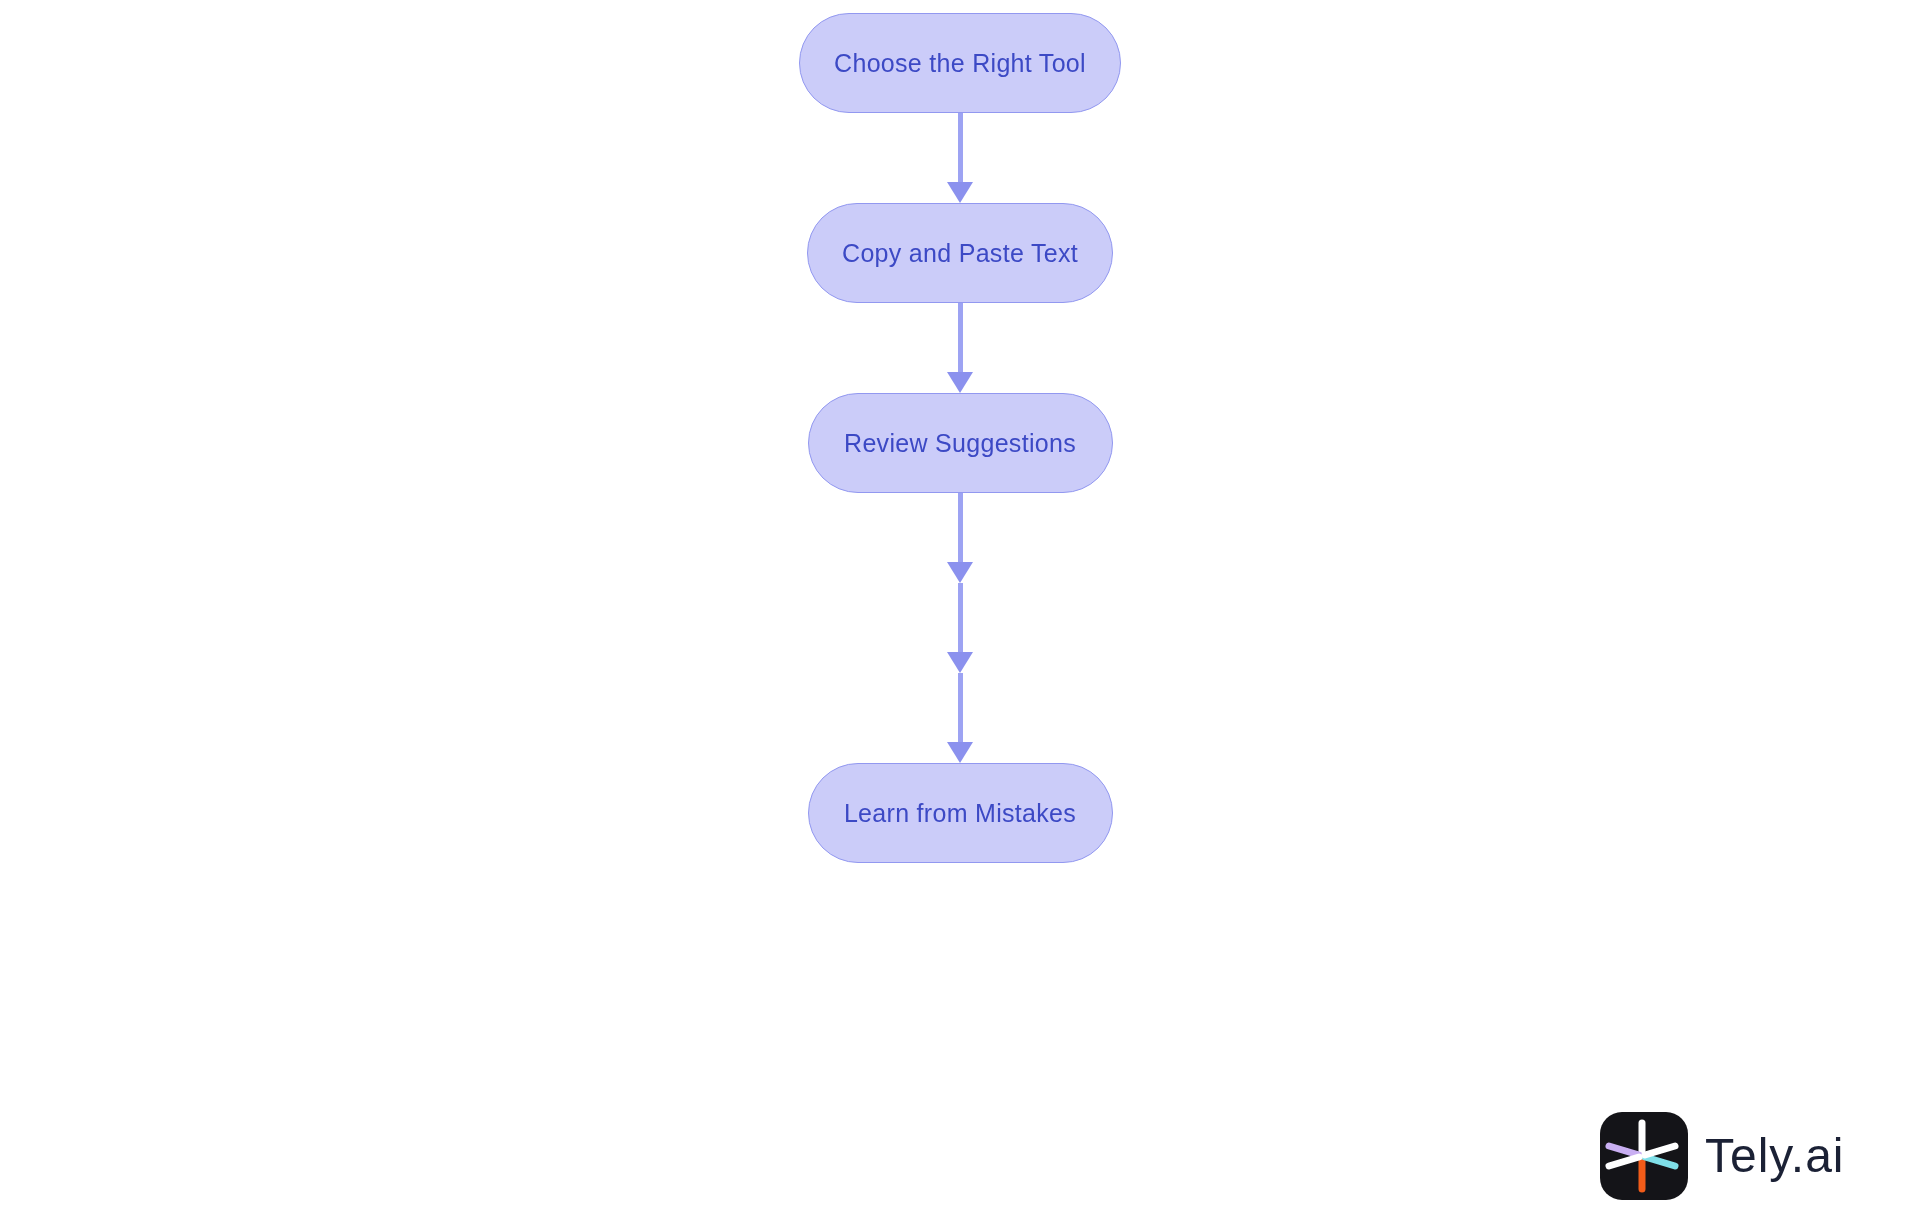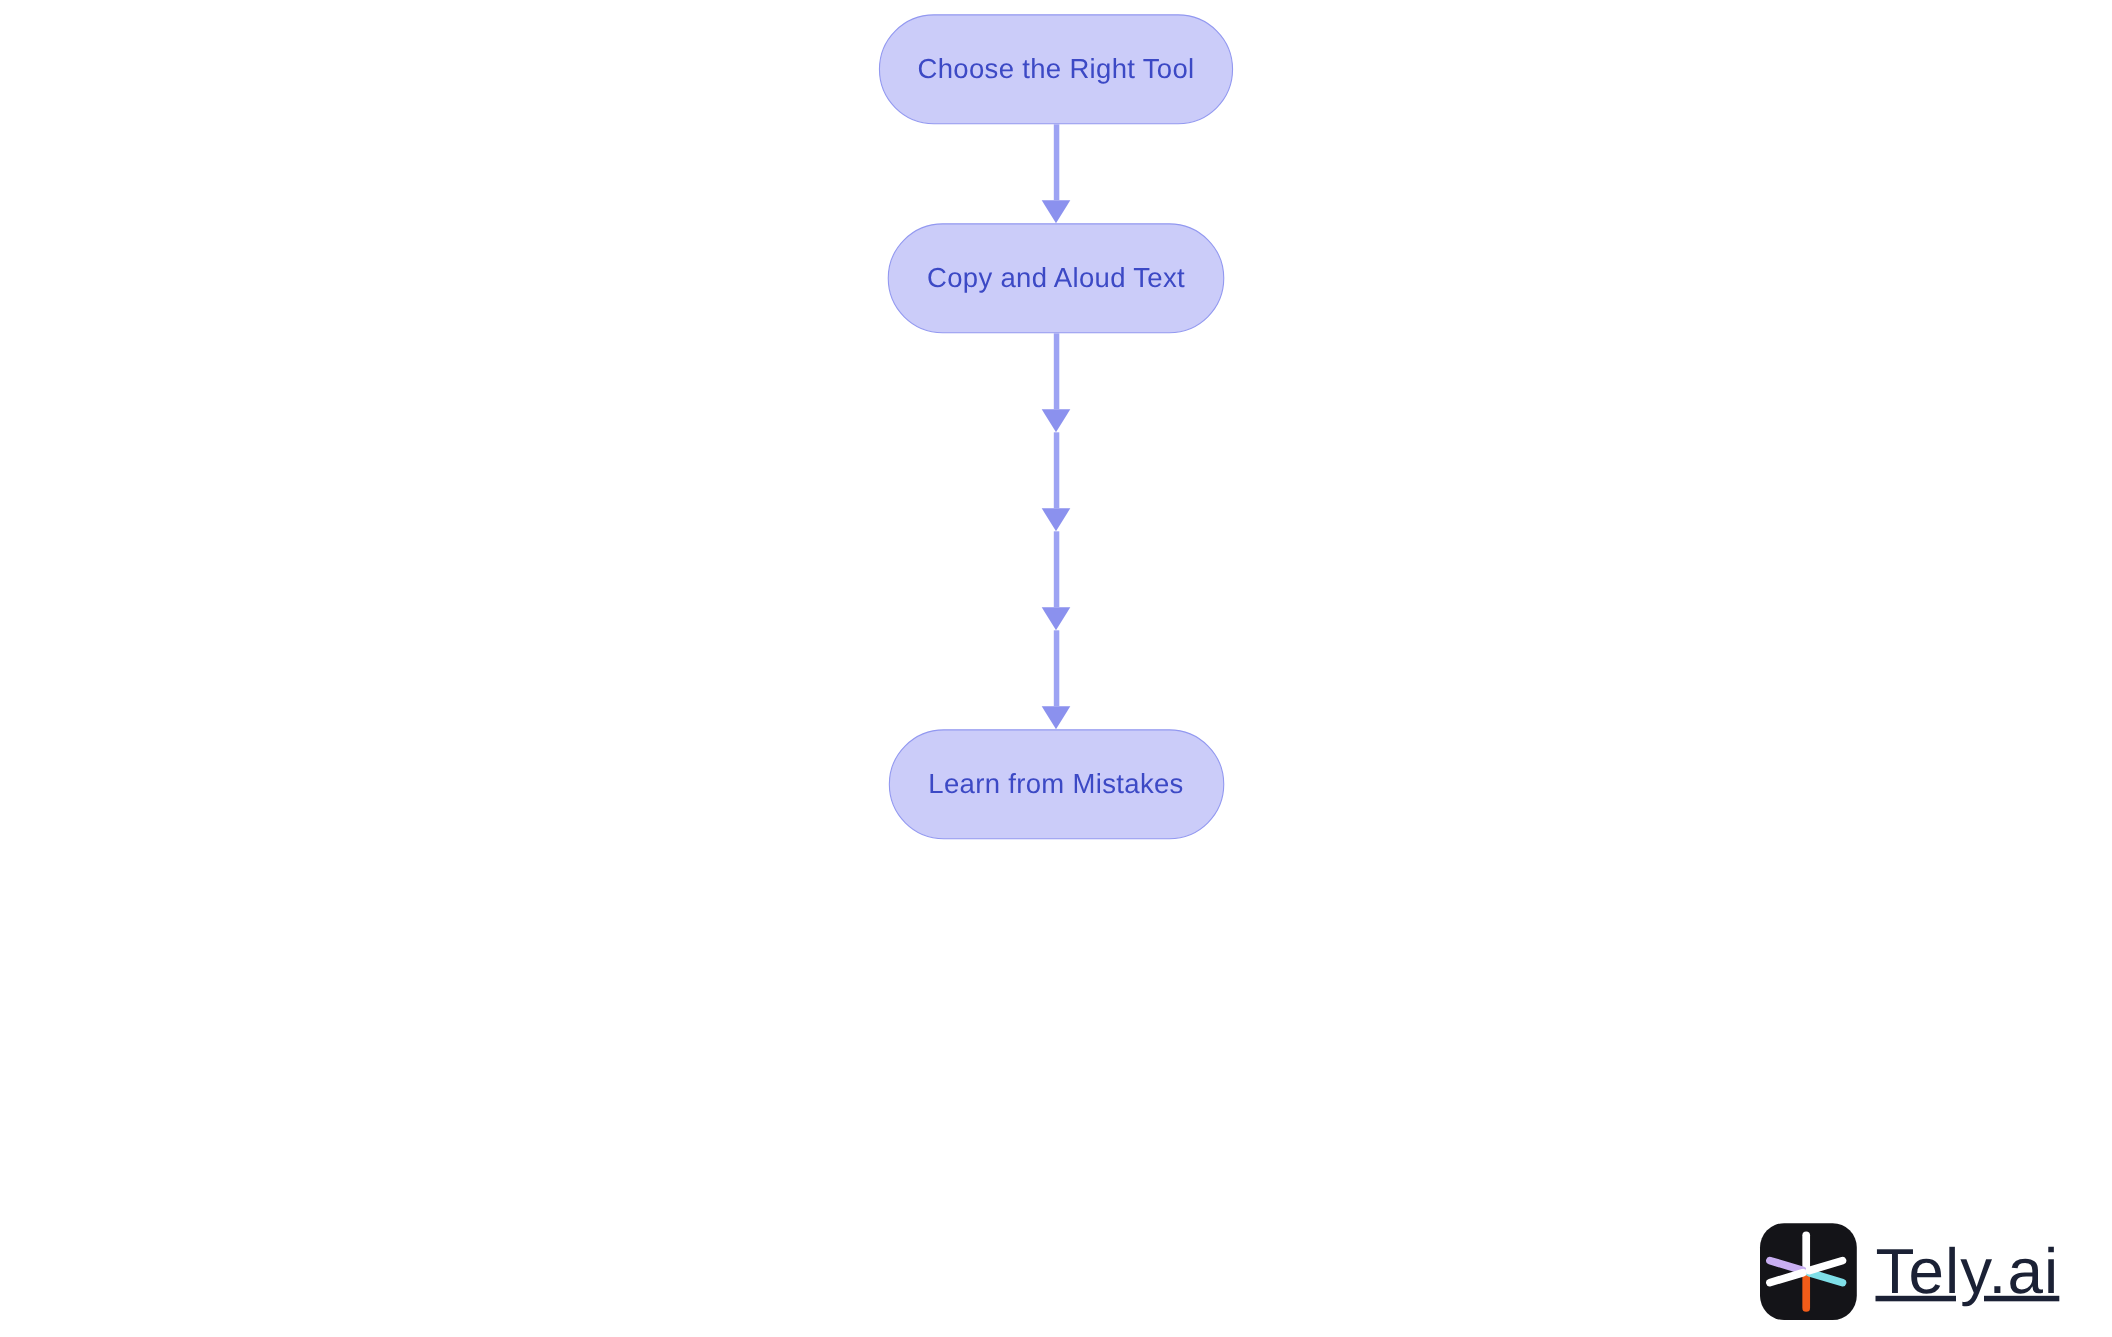--- a/index.html
+++ b/index.html
@@ -72,54 +72,56 @@
     width: 88px;
     height: 88px;
     background: #141418;
     border-radius: 22px;
     display: flex;
     align-items: center;
     justify-content: center;
     flex: 0 0 auto;
   }
   .logo-text {
-    font-size: 58px;
+    font-size: 48px;
     font-weight: 500;
     color: #1b2135;
     letter-spacing: 1px;
     line-height: 88px;
     white-space: nowrap;
-    text-decoration: underline;
   }
 </style>
 </head>
 <body>
 
 <div class="canvas">
 
   <div class="flow">
 
     <div class="node" style="width:322px">
       <span class="node-label">Choose the Right Tool</span>
     </div>
 
     <div class="arrow">
       <div class="arrow-line"></div>
       <div class="arrow-head"></div>
     </div>
 
     <div class="node" style="width:306px">
-      <span class="node-label">Copy and Aloud Text</span>
+      <span class="node-label">Copy and Paste Text</span>
     </div>
 
     <div class="arrow">
       <div class="arrow-line"></div>
       <div class="arrow-head"></div>
     </div>
 
+    <div class="node" style="width:305px">
+      <span class="node-label">Review Suggestions</span>
+    </div>
 
     <div class="arrow">
       <div class="arrow-line"></div>
       <div class="arrow-head"></div>
     </div>
 
 
     <div class="arrow">
       <div class="arrow-line"></div>
       <div class="arrow-head"></div>

